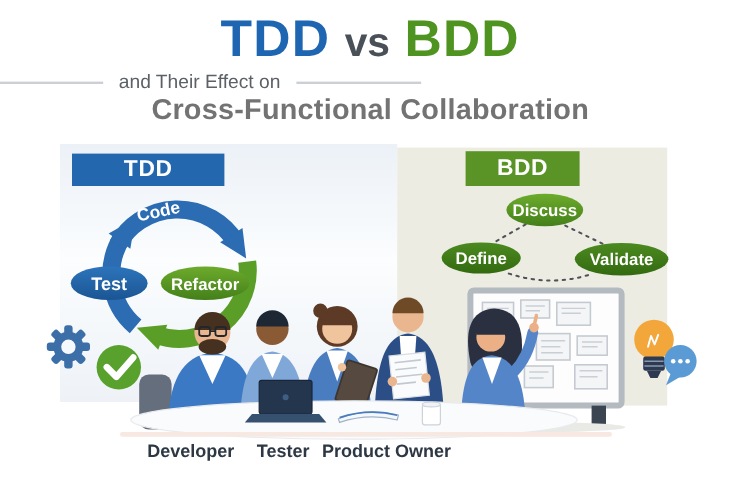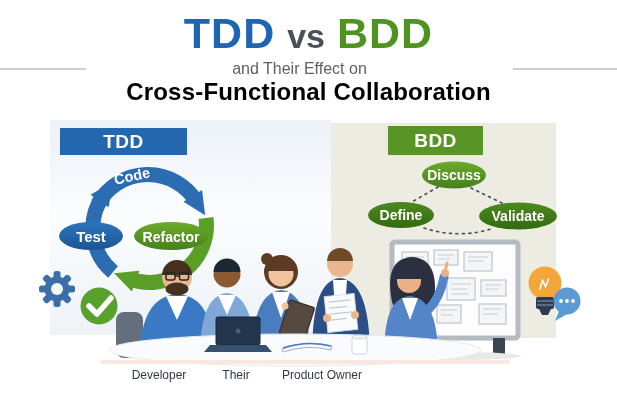--- a/index.html
+++ b/index.html
@@ -7,45 +7,45 @@
 
   
   .title-row { position:absolute; top:12px; left:0; width:617px;
     display:flex; justify-content:center; align-items:baseline; gap:12px; }
   .t-big { font-size:43px; font-weight:bold; letter-spacing:1px; line-height:1; }
   .t-tdd { color:#1e66b1; }
   .t-bdd { color:#4f9420; }
   .t-vs  { font-size:34px; font-weight:bold; color:#4a5058; }
 
   .subtitle-row { position:absolute; top:60px; left:0; width:617px;
-    display:flex; justify-content:space-between; align-items:center; gap:13px; }
+    display:flex; justify-content:flex-start; align-items:center; gap:13px; }
   .sub-line { height:2px; background:#ccd0d5; }
   .sub-line.l { width:86px; } .sub-line.r { width:104px; }
   .sub-text { font-size:16px; color:#5c6167; white-space:nowrap; }
 
   .tagline { position:absolute; top:78px; left:0; width:617px; text-align:center;
-    font-size:24px; font-weight:bold; color:#000000; letter-spacing:.2px; }
+    font-size:24px; font-weight:bold; color:#737373; letter-spacing:.2px; }
 
   
   .panel-left { position:absolute; left:50px; top:120px; width:281px; height:215px;
     background:linear-gradient(180deg,#ecf1f7 0%,#fbfdfe 45%,#eef2f7 100%); }
   .panel-right { position:absolute; left:331px; top:123px; width:225px; height:215px;
     background:#edece3; }
 
   .sec-bar { position:absolute; display:flex; align-items:center; justify-content:center;
     color:#ffffff; font-weight:bold; font-size:19px; letter-spacing:.5px; }
   .tdd-bar { left:60px;  top:128px; width:127px; height:27px; background:#2368ae; }
   .bdd-bar { left:388px; top:126px; width:95px;  height:29px; background:#5b9426; }
 
   
   .scene { position:absolute; left:0; top:0; width:617px; height:411px; }
 
   
   .role { position:absolute; top:368px; transform:translateX(-50%);
-    font-weight:normal; font-size:12px; color:#2e3845; white-space:nowrap; }
+    font-weight:bold; font-size:15px; color:#2e3845; white-space:nowrap; }
   .role.r1 { left:159px; } .role.r2 { left:236px; } .role.r3 { left:322px; } .role.r4 { left:426px; }
 </style>
 </head>
 <body>
 
 <div class="canvas">
 
   <div class="title-row">
     <span class="t-big t-tdd">TDD</span>
     <span class="t-vs">vs</span>
@@ -237,16 +237,16 @@
     <g>
       <circle cx="567" cy="301" r="13.5" fill="#5b9bd5"></circle>
       <path d="M559,311 L555,321 L567,314 Z" fill="#5b9bd5"></path>
       <circle cx="561" cy="301" r="1.9" fill="#ffffff"></circle>
       <circle cx="567" cy="301" r="1.9" fill="#ffffff"></circle>
       <circle cx="573" cy="301" r="1.9" fill="#ffffff"></circle>
     </g>
   </svg>
 
   <div class="role r1">Developer</div>
-  <div class="role r2">Their</div>
+  <div class="role r2">Tester</div>
   <div class="role r3">Product Owner</div>
 
 </div>
 
 </body></html>

